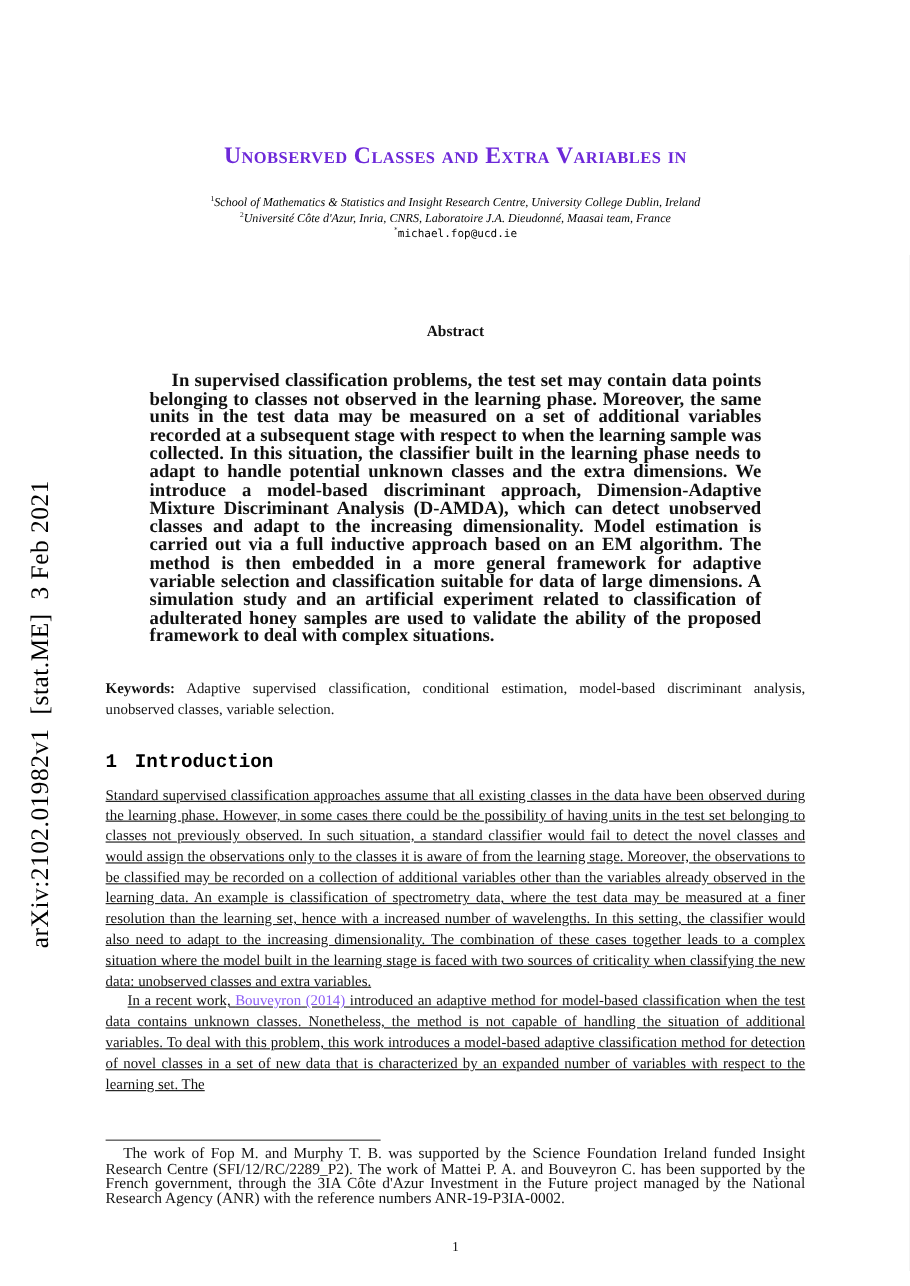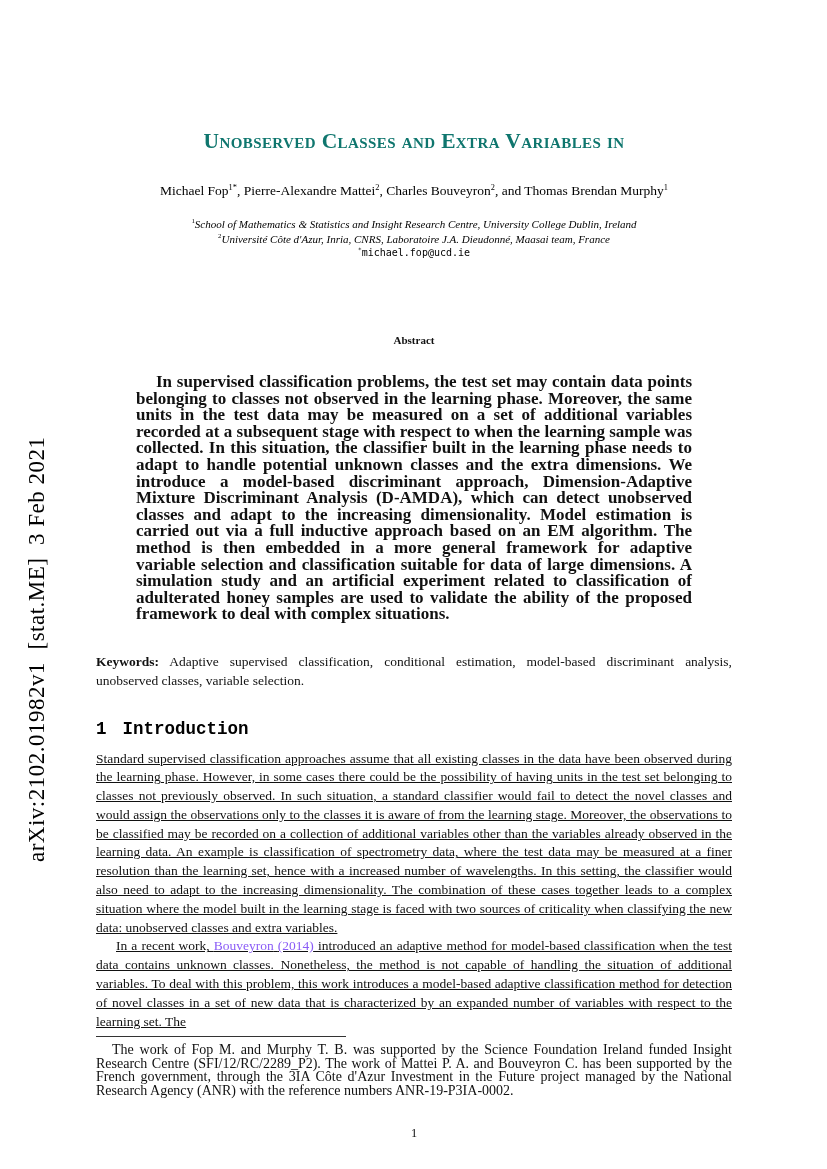--- a/index.html
+++ b/index.html
@@ -34,21 +34,21 @@
     width: 636px;
   }
 
   .title {
     margin-top: 124px;
     text-align: center;
     font-variant: small-caps;
     font-size: 21.5px;
     line-height: 35px;
     letter-spacing: 0.4px;
-    color: #0f766e;
+    color: #6d28d9;
   }
   .title-line { display: block; }
 
   .authors {
     margin-top: 24px;
     text-align: center;
     font-size: 13.5px;
     color: #000;
   }
   .authors sup, .affil sup, .email-line sup {
@@ -69,21 +69,21 @@
     font-size: 10px;
     line-height: 14px;
     font-family: "DejaVu Sans Mono", "Liberation Mono", monospace;
     color: #000;
   }
 
   .abstract-heading {
     margin-top: 74px;
     text-align: center;
     font-weight: bold;
-    font-size: 11px;
+    font-size: 14px;
   }
   .abstract-text {
     width: 556px;
     margin: 28px auto 0 auto;
     font-size: 17px;
     line-height: 16.6px;
     text-align: justify;
     text-indent: 20px;
     font-weight: bold;
   }
@@ -156,21 +156,20 @@
 
   <div class="arxiv-stamp">arXiv:2102.01982v1  [stat.ME]  3 Feb 2021</div>
 
   <main class="content">
 
     <header>
       <h1 class="title">
           <span class="title-line">Unobserved Classes and Extra Variables in</span>
         </h1>
 
-      <div class="authors"><span>Michael Fop</span><sup>1*</sup><span>, Pierre-Alexandre Mattei</span><sup>2</sup><span>, Charles Bouveyron</span><sup>2</sup><span>, and Thomas Brendan Murphy</span><sup>1</sup></div>
 
       <div class="affils">
         <div class="affil"><sup>1</sup><span>School of Mathematics &amp; Statistics and Insight Research Centre, University College Dublin, Ireland</span></div>
         <div class="affil"><sup>2</sup><span>Université Côte d'Azur, Inria, CNRS, Laboratoire J.A. Dieudonné, Maasai team, France</span></div>
         <div class="email-line"><sup>*</sup><span>michael.fop@ucd.ie</span></div>
       </div>
     </header>
 
     <section>
       <div class="abstract-heading">Abstract</div>

